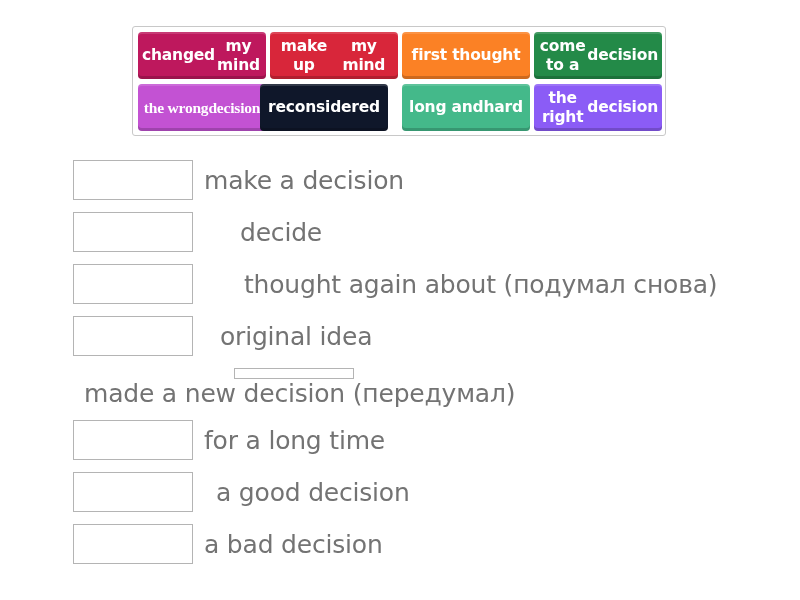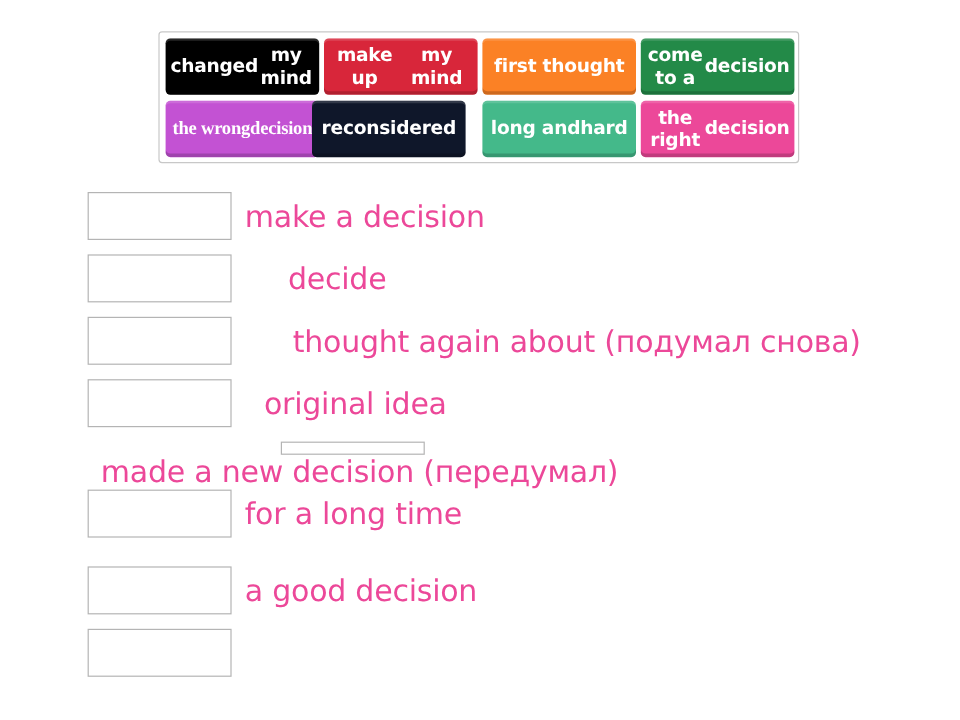--- a/index.html
+++ b/index.html
@@ -7,29 +7,29 @@
            font-family: "DejaVu Sans", "Liberation Sans", sans-serif; }
     .tray { position: absolute; left: 132px; top: 26px; width: 534px; height: 110px;
             border: 1px solid #c8c8c8; border-radius: 3px; background: #fff; box-sizing: border-box; }
     .tile { position: absolute; width: 128px; height: 47px; border-radius: 4px;
             color: #fff; font-weight: bold; font-size: 15.5px; line-height: 19px;
             display: flex; align-items: center; justify-content: center; text-align: center;
             box-shadow: inset 0 -3px 0 rgba(0,0,0,0.18), inset 0 2px 0 rgba(255,255,255,0.15);
             cursor: grab; box-sizing: border-box; padding: 0 4px; letter-spacing: -0.2px; }
     .row { position: absolute; left: 73px; height: 40px; display: flex; align-items: center; }
     .slot { width: 120px; height: 40px; border: 1px solid #b4b4b4; box-sizing: border-box; background: #fff; }
-    .label { margin-left: 11px; font-size: 25px; color: #ec4899; white-space: nowrap; letter-spacing: -0.2px; }
+    .label { margin-left: 11px; font-size: 25px; color: #737373; white-space: nowrap; letter-spacing: -0.2px; }
   </style>
 </head>
 <body>
 
 <div class="tray"></div>
 
 <div id="tiles">
-    <div class="tile" style="left: 138px; top: 32px; background: #000000;">
+    <div class="tile" style="left: 138px; top: 32px; background: #be185d;">
       <span>changed</span>
       <br>
       <span>my mind</span>
     </div>
     <div class="tile" style="left: 270px; top: 32px; background: rgb(216, 38, 58); text-align: center;">
       <span>make up</span>
       <br>
       <span>my mind</span>
     </div>
     <div class="tile" style="left: 402px; top: 32px; background: rgb(251, 129, 37);">
@@ -46,21 +46,21 @@
       <span>decision</span>
     </div>
     <div class="tile" style="left: 260px; top: 84px; background: #0f172a; text-align: center;">
       <span>reconsidered</span>
     </div>
     <div class="tile" style="left: 402px; top: 84px; background: rgb(68, 185, 138);">
       <span>long and</span>
       <br>
       <span>hard</span>
     </div>
-    <div class="tile" style="left: 534px; top: 84px; background: #ec4899;">
+    <div class="tile" style="left: 534px; top: 84px; background: #8b5cf6;">
       <span>the right</span>
       <br>
       <span>decision</span>
     </div>
   </div>
 <div id="rows">
     <div class="row" style="top: 160px;">
       <div class="slot"></div>
       <span class="label">make a decision</span>
     </div>
@@ -73,24 +73,25 @@
       <span class="label">thought again about (подумал снова)</span>
     </div>
     <div class="row" style="top: 316px; gap: 16px;">
       <div class="slot"></div>
       <span class="label">original idea</span>
     </div>
     <div class="row" style="top: 368px; flex-direction: column;">
       <div class="slot"></div>
       <span class="label">made a new decision (передумал)</span>
     </div>
-    <div class="row" style="top: 408px;">
+    <div class="row" style="top: 420px;">
       <div class="slot"></div>
       <span class="label">for a long time</span>
     </div>
-    <div class="row" style="top: 472px;">
+    <div class="row" style="top: 472px; gap: 12px;">
       <div class="slot"></div>
       <span class="label">a good decision</span>
     </div>
     <div class="row" style="top: 524px;">
       <div class="slot"></div>
+      <span class="label">a bad decision</span>
     </div>
   </div>
 
 </body></html>

